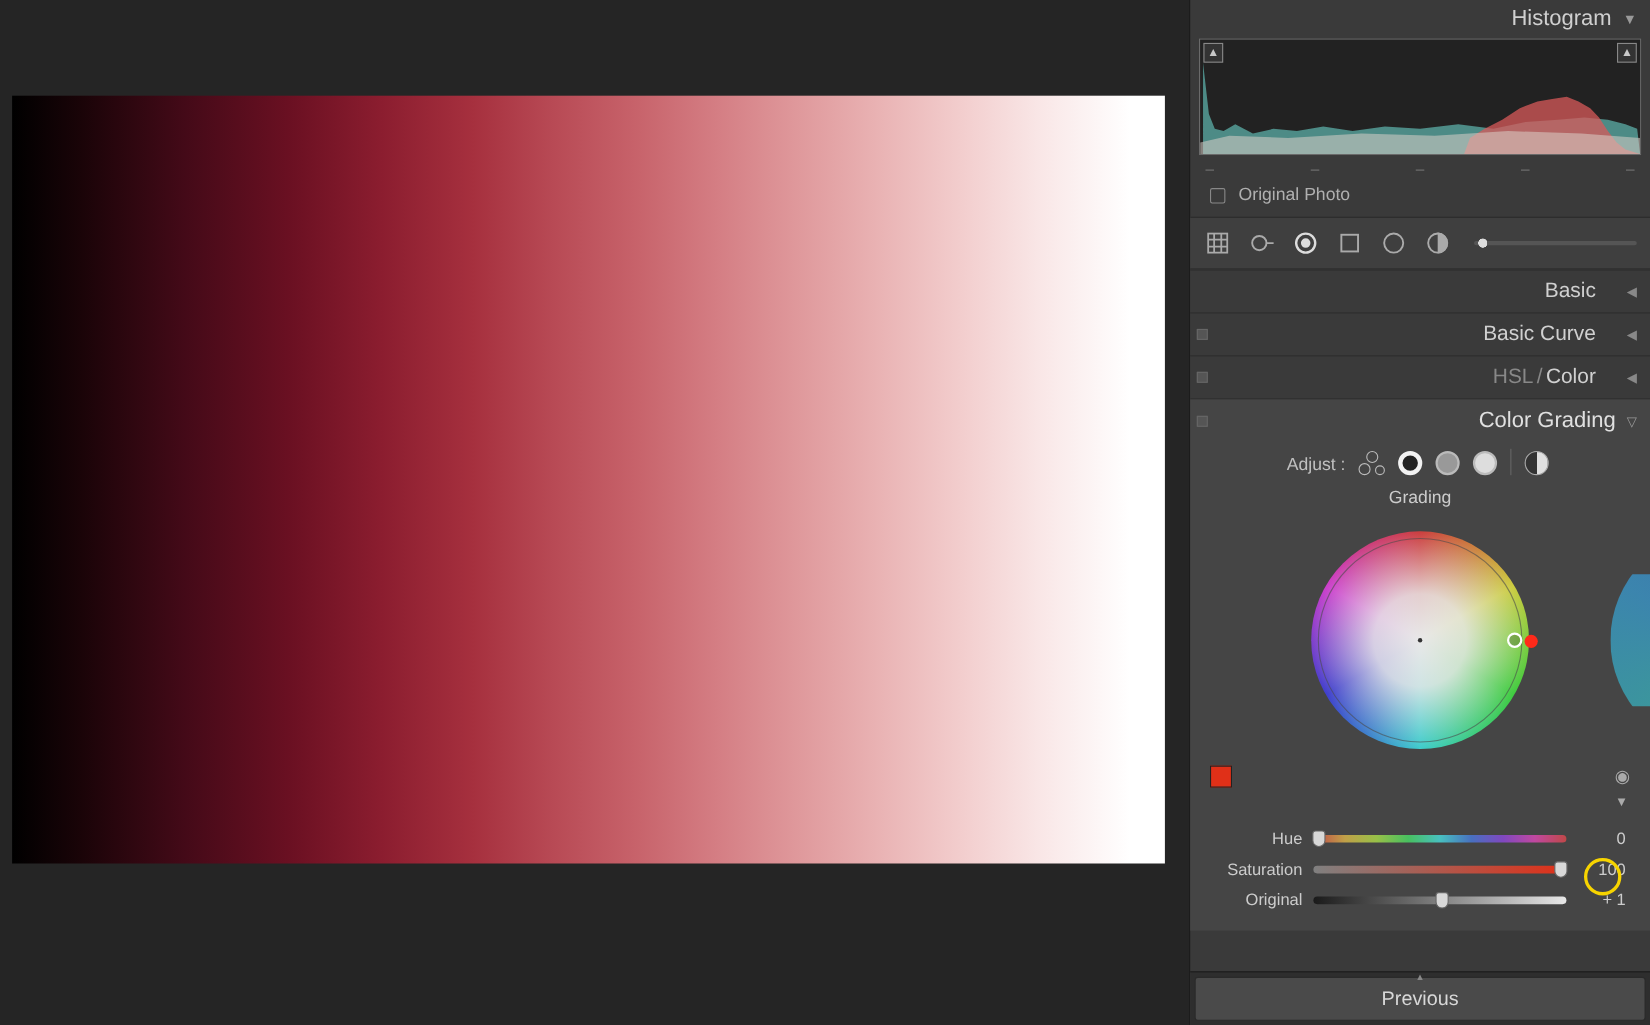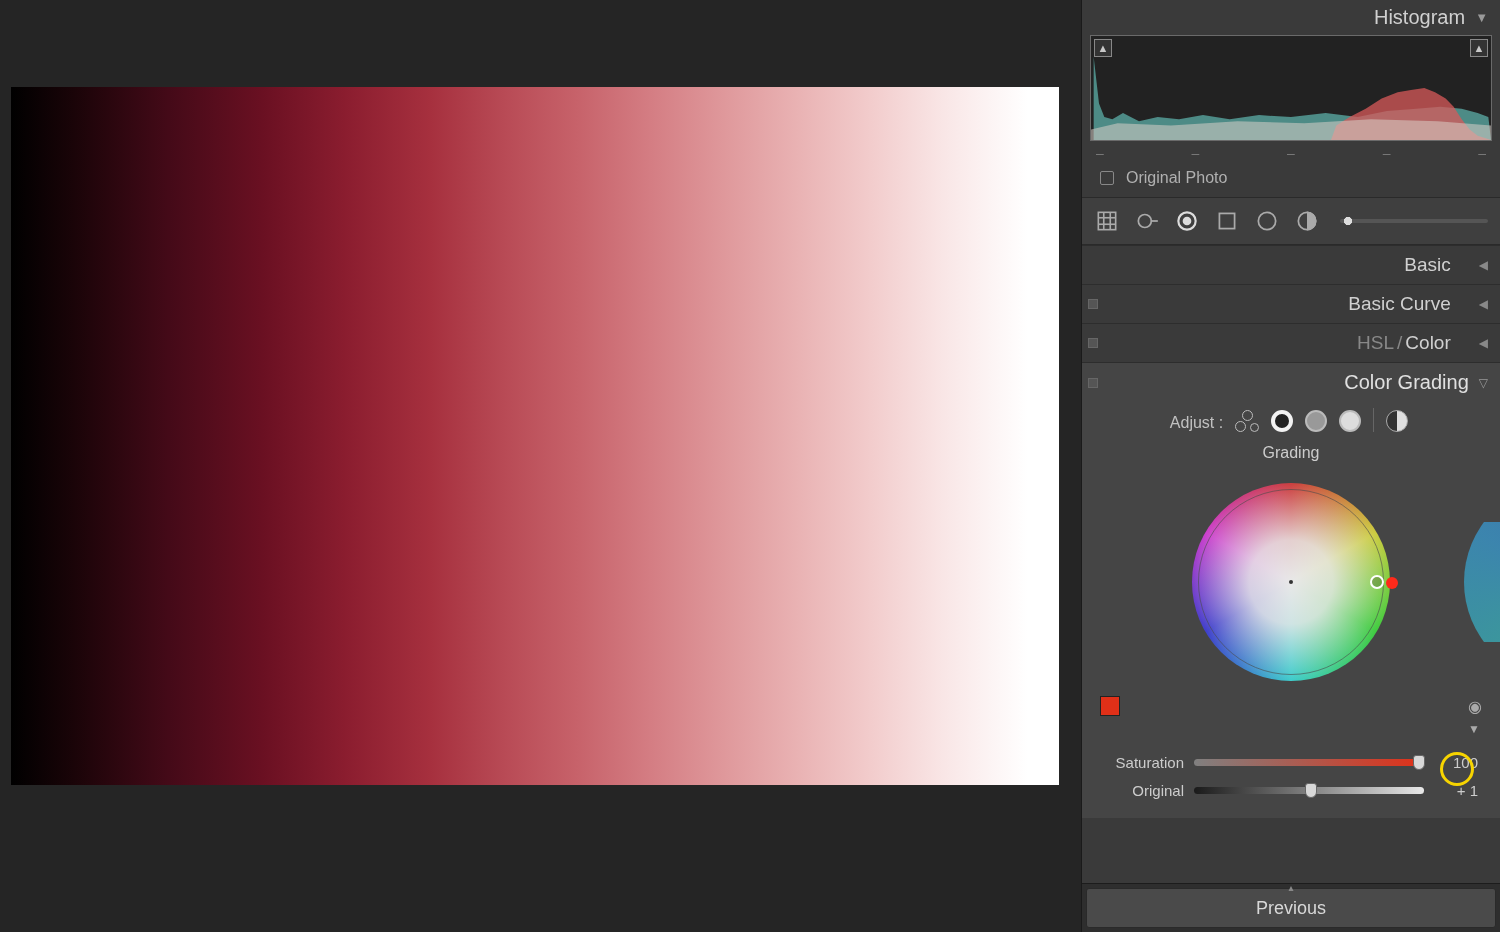--- a/index.html
+++ b/index.html
@@ -459,20 +459,27 @@
     <div class="below-wheel-row">
       <span class="swatch"></span>
       <span class="eye-icon">◉</span>
     </div>
     <div class="swatch-row2">
       <span class="caret-down">▼</span>
     </div>
 
     <div class="slider-block">
       <div class="slider-row">
+        <span class="lab">Hue</span>
+        <div class="slider-track track-hue">
+          <div class="thumb" style="left:2%;"></div>
+        </div>
+        <span class="val">0</span>
+      </div>
+      <div class="slider-row">
         <span class="lab">Saturation</span>
         <div class="slider-track track-sat">
           <div class="thumb" style="left:98%;"></div>
         </div>
         <span class="val">100</span>
       </div>
       <div class="slider-row">
         <span class="lab">Original</span>
         <div class="slider-track track-lum">
           <div class="thumb" style="left:51%;"></div>

